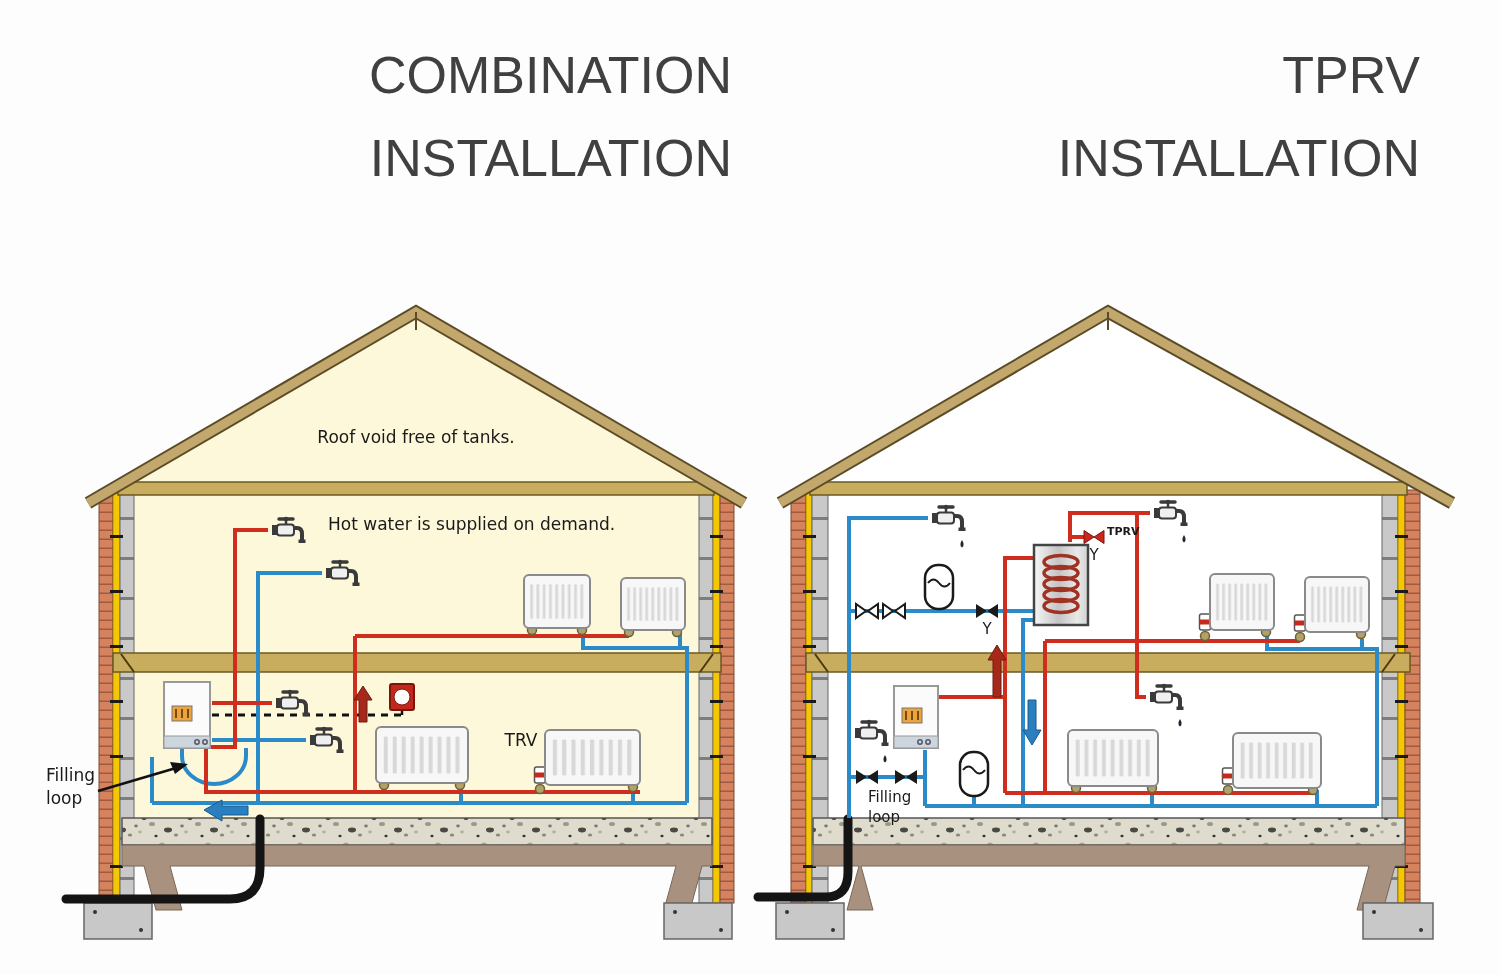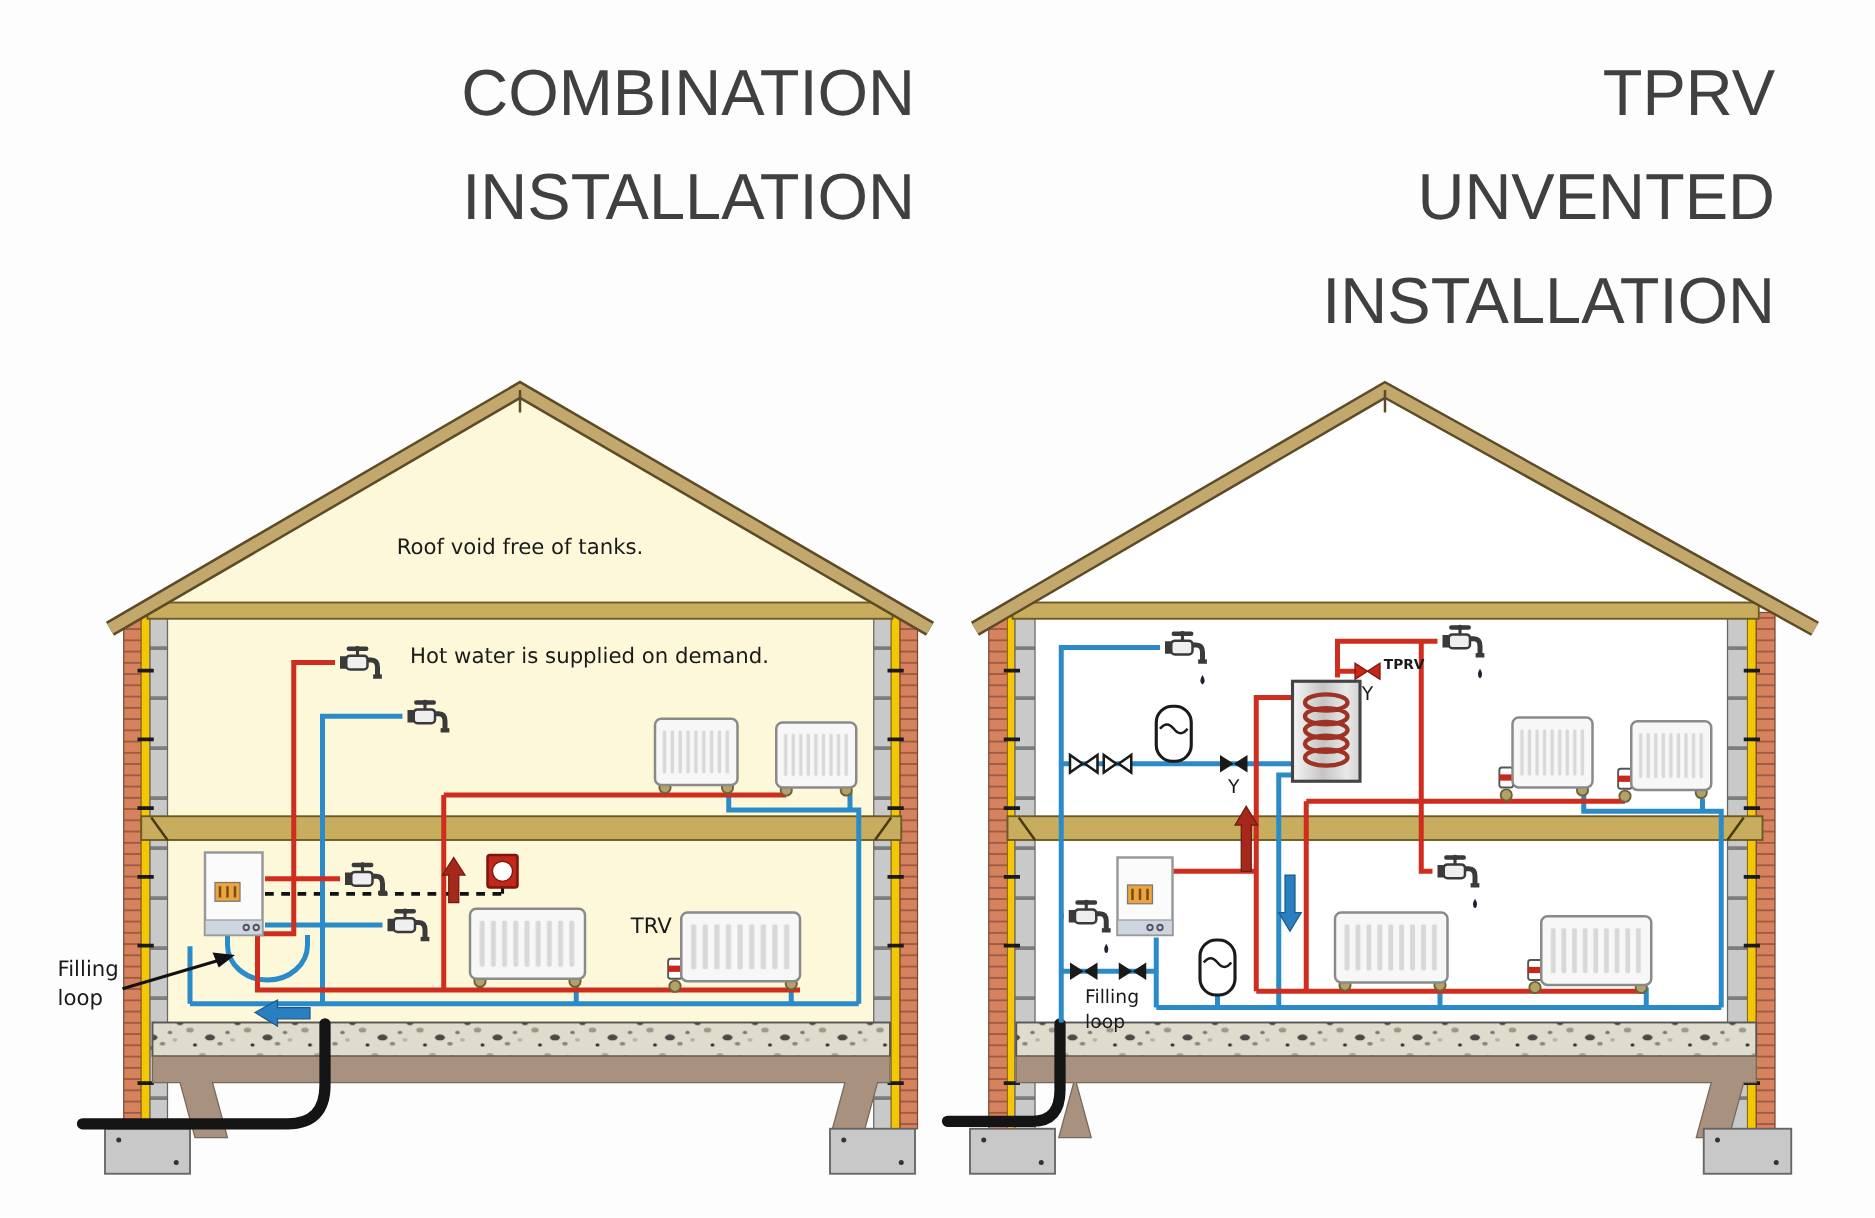--- a/index.html
+++ b/index.html
@@ -20,21 +20,20 @@
 <body>
 
 <div class="stage">
 
   <div class="title left">
     <div>COMBINATION</div>
     <div>INSTALLATION</div>
   </div>
   <div class="title right">
     <div>TPRV</div>
-    <div>UNVENTED</div>
     <div>INSTALLATION</div>
   </div>
 
   <svg width="1500" height="974" viewBox="0 0 1500 974">
     <defs>
       <pattern id="brick" width="16" height="9" patternUnits="userSpaceOnUse">
         <rect width="16" height="9" fill="#d5825f"></rect>
         <rect y="7.5" width="16" height="1.5" fill="#a05a40"></rect>
       </pattern>
       <pattern id="blocks" width="14" height="40" patternUnits="userSpaceOnUse">

